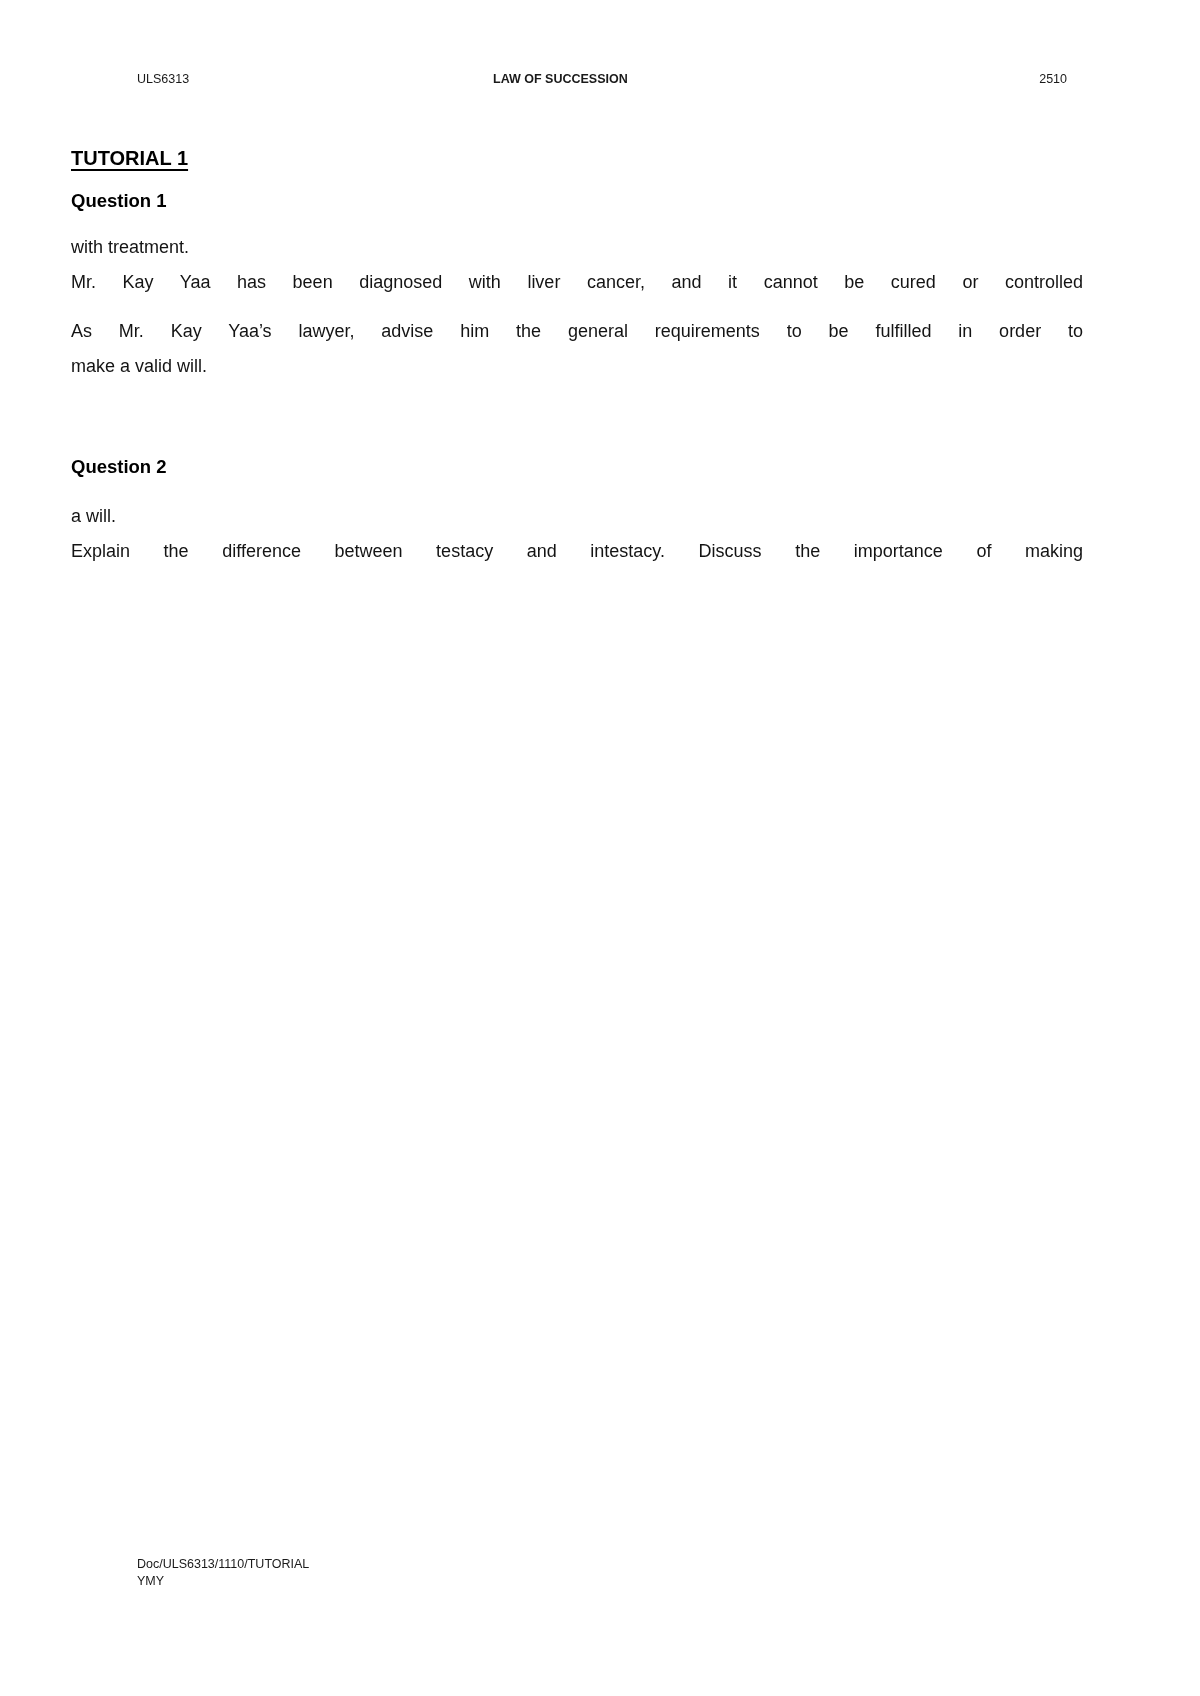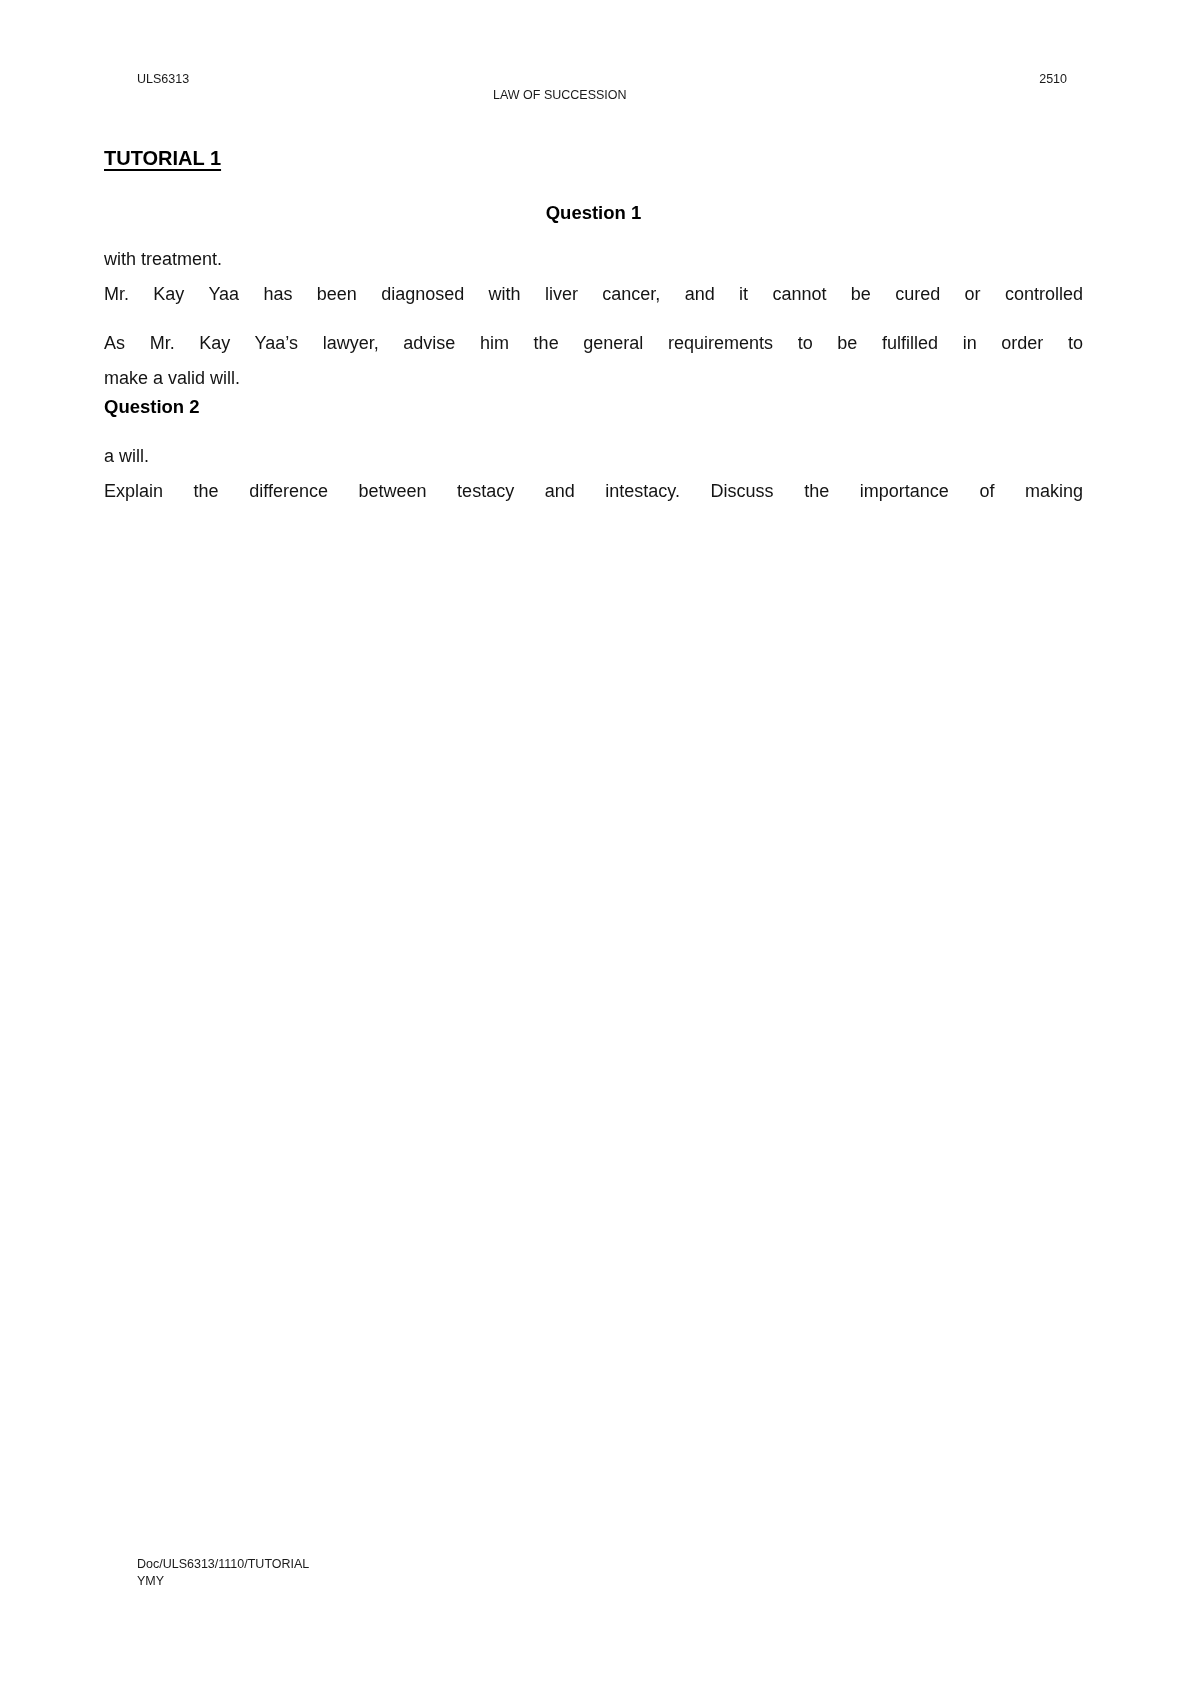--- a/index.html
+++ b/index.html
@@ -22,49 +22,49 @@
     position: absolute;
     top: 72px;
     left: 137px;
     right: 117px;
     height: 16px;
     font-size: 12.5px;
     line-height: 15px;
     color: #1a1a1a;
   }
   .doc-header .h-left  { position: absolute; left: 0; top: 0; }
-  .doc-header .h-center{ position: absolute; left: 356px; top: 16px; }
+  .doc-header .h-center{ position: absolute; left: 356px; top: 0; font-weight: bold; }
   .doc-header .h-right { position: absolute; right: 16px; top: 0; }
 
   
   .content {
     box-sizing: border-box;
-    padding: 146px 117px 0 104px; 
+    padding: 146px 117px 0 71px; 
   }
   .doc-title {
     margin: 0;
     font-size: 20px;
     line-height: 24px;
     font-weight: 700;
     color: #000000;
   }
   .doc-title .underlined {
     text-decoration: underline;
     text-decoration-thickness: 2px;
     text-underline-offset: 4px;
   }
   .q-heading {
     margin: 0;
     font-size: 18.5px;
     line-height: 22px;
     font-weight: 700;
     color: #000000;
   }
-  .q1-heading { margin-top: 32px; text-align: center; }
-  .q2-heading { }
+  .q1-heading { margin-top: 20px; }
+  .q2-heading { margin-top: 72px; }
 
   .para { margin: 0; }
   .para .line {
     font-size: 18px;
     line-height: 35px;
     text-align: left;
     color: #141414;
   }
   .para .line.full {
     text-align: justify;

